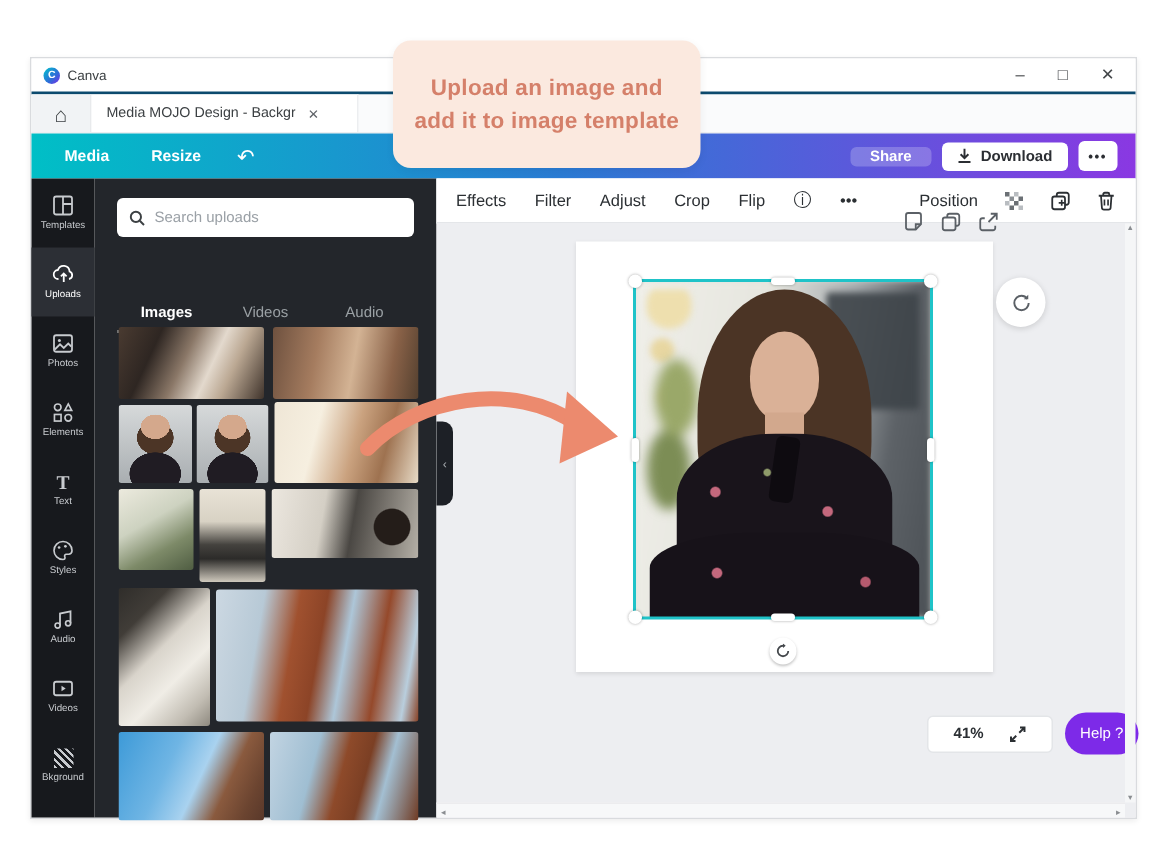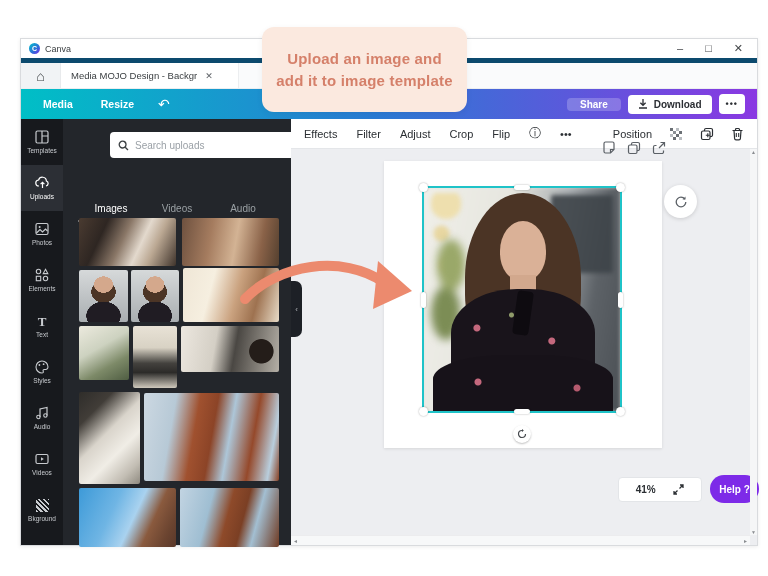--- a/index.html
+++ b/index.html
@@ -3,21 +3,21 @@
 <meta charset="utf-8">
 <style>
   * { margin:0; padding:0; box-sizing:border-box; font-family:"Liberation Sans", sans-serif; }
   body { width:768px; height:576px; background:#ffffff; position:relative; overflow:hidden; }
 
   
   .app-window { position:absolute; left:20px; top:38px; width:738px; height:508px;
     background:#fff; border:1px solid #d9dbde; box-shadow:0 1px 4px rgba(0,0,0,.08); }
 
   
-  .titlebar { height:24px; background:#fff; display:flex; align-items:center; padding:0 8px; border-bottom:5px solid #0c4a6e;}
+  .titlebar { height:24px; background:#fff; display:flex; align-items:center; padding:0 8px; border-bottom:2px solid #0c4a6e;}
   .app-logo { width:11px; height:11px; border-radius:50%;
     background:linear-gradient(135deg,#00c4cc,#2f6bd8 60%,#7d2ae8); color:#fff; font-size:7px;
     display:flex; align-items:center; justify-content:center; margin-right:5px; font-weight:bold;}
   .app-title { font-size:9px; color:#3c4043; }
   .win-controls { margin-left:auto; display:flex; gap:22px; padding-right:6px; }
   .win-controls span { font-size:11px; color:#44474a; line-height:1; cursor:default;}
 
   
   .tabbar { height:26px; background:#fafbfc; display:flex; align-items:stretch; border-bottom:1px solid #eceef0;}
   .home-btn { width:40px; display:flex; align-items:center; justify-content:center;
@@ -49,28 +49,28 @@
     justify-content:center; gap:3px; color:#c8cbcf; }
   .side-item.active { background:#2c2f35; color:#fff; }
   .side-item .s-label { font-size:6.5px; }
   .side-item svg { display:block; }
   .tx-icon { font-size:13px; font-weight:bold; font-family:"Liberation Serif",serif; line-height:1;}
   .hatch { width:13px; height:13px; background:repeating-linear-gradient(45deg,#c8cbcf 0 1.5px,transparent 1.5px 3.5px);}
 
   
   .panel { width:228px; background:#23262b; position:relative; }
   .search-box { position:absolute; left:15px; top:13px; width:198px; height:26px; background:#fff;
-    border-radius:4px; display:flex; align-items:center; padding:0 8px; gap:6px;margin-left:32px;}
+    border-radius:4px; display:flex; align-items:center; padding:0 8px; gap:6px;}
   .search-box .ph { font-size:10px; color:#9aa0a6; }
   .upload-btn { position:absolute; left:15px; top:50px; width:198px; height:26px; background:#8b3dff;
     background:linear-gradient(#8a34e8,#7d2ae8); border-radius:4px; color:#fff; font-size:10.5px;
     font-weight:bold; display:flex; align-items:center; justify-content:center;}
   .media-tabs { position:absolute; left:15px; top:84px; width:198px; display:flex; }
   .media-tab { flex:1; text-align:center; font-size:10px; color:#9aa0a4; padding-bottom:6px; }
-  .media-tab.active { color:#fff; font-weight:normal; border-bottom:2px solid #737373; }
+  .media-tab.active { color:#fff; font-weight:bold; border-bottom:2px solid #737373; }
   .thumbs { position:absolute; left:16px; top:99px; width:200px; height:329px; overflow:hidden; }
   .thumb { position:absolute; border-radius:2px; }
   .t1 {left:0;top:0;width:97px;height:48px;}   .t2 {left:103px;top:0;width:97px;height:48px;}
   .t3 {left:0;top:52px;width:49px;height:52px;} .t4 {left:52px;top:52px;width:48px;height:52px;}
   .t5 {left:104px;top:50px;width:96px;height:54px;}
   .t6 {left:0;top:108px;width:50px;height:54px;} .t7 {left:54px;top:108px;width:44px;height:62px;}
   .t8 {left:102px;top:108px;width:98px;height:46px;}
   .t9 {left:0;top:174px;width:61px;height:92px;} .t10 {left:65px;top:175px;width:135px;height:88px;}
   .t11 {left:0;top:270px;width:97px;height:59px;} .t12 {left:101px;top:270px;width:99px;height:59px;}
 
@@ -141,21 +141,21 @@
   .comment-fab { position:absolute; left:373px; top:66px; width:33px; height:33px; background:#fff;
     border-radius:50%; box-shadow:0 1px 4px rgba(0,0,0,.15); display:flex; align-items:center; justify-content:center;}
 
   .addpage-btn { position:absolute; left:93px; top:337px; width:278px; height:23px; background:#e4e6ea;
     border-radius:4px; font-size:10px; color:#33373c; display:flex; align-items:center; justify-content:center;}
 
   .zoom-box { position:absolute; left:327px; top:358px; width:84px; height:25px; background:#fff;
     border:1px solid #e3e5e8; border-radius:4px; display:flex; align-items:center; justify-content:space-around; padding:0 8px;}
   .zoom-label { font-size:10px; font-weight:bold; color:#2b2f33; }
   .help-btn { position:absolute; left:419px; top:356px; width:49px; height:28px; background:#7d2ae8;
-    border-radius:15px; color:#fff; font-size:10px; font-weight:bold; display:flex; align-items:center; justify-content:center;}
+    border-radius:15px; color:#fff; font-size:10px; font-weight:normal; display:flex; align-items:center; justify-content:center;}
 
   .vscroll { position:absolute; right:0; top:30px; bottom:10px; width:7px; background:#f5f6f7;
     display:flex; flex-direction:column; justify-content:space-between; align-items:center; font-size:5px; color:#8a8d91;}
   .hscroll { position:absolute; left:0; right:7px; bottom:0; height:10px; background:#f7f8f9; border-top:1px solid #ececee;
     display:flex; justify-content:space-between; align-items:center; padding:0 3px; font-size:6px; color:#8a8d91;}
 
   
   .bubble { position:absolute; left:262px; top:27px; width:205px; height:85px; background:#fbe9df;
     border-radius:12px; box-shadow:0 2px 6px rgba(0,0,0,.06); z-index:50;
     display:flex; align-items:center; justify-content:center; text-align:center; padding:8px 14px;}

